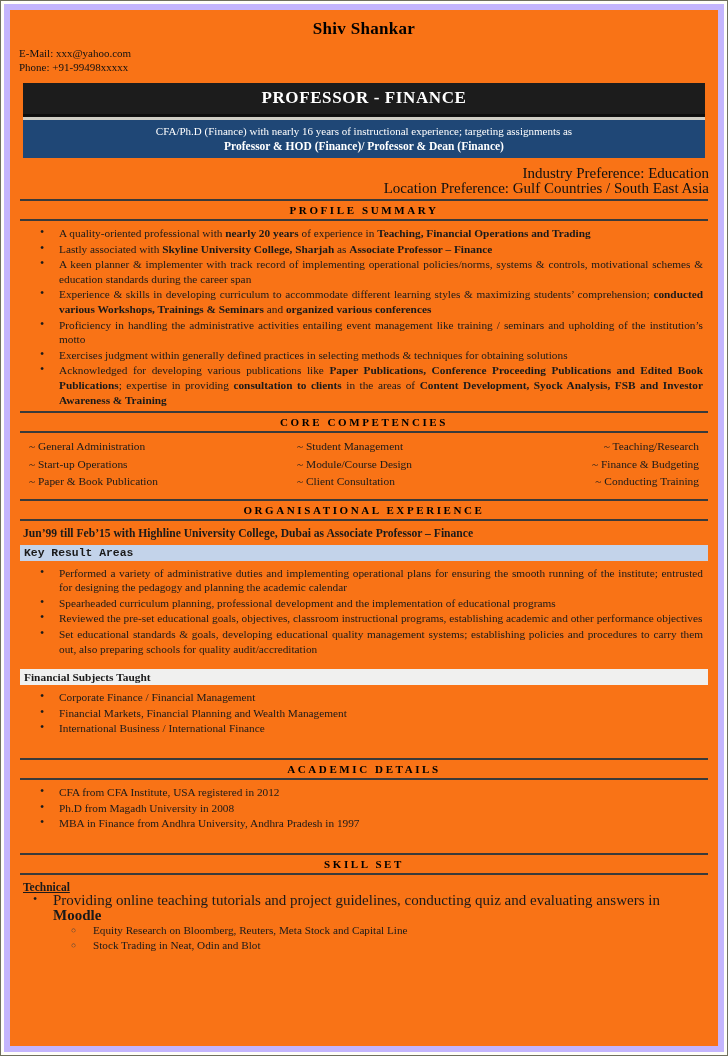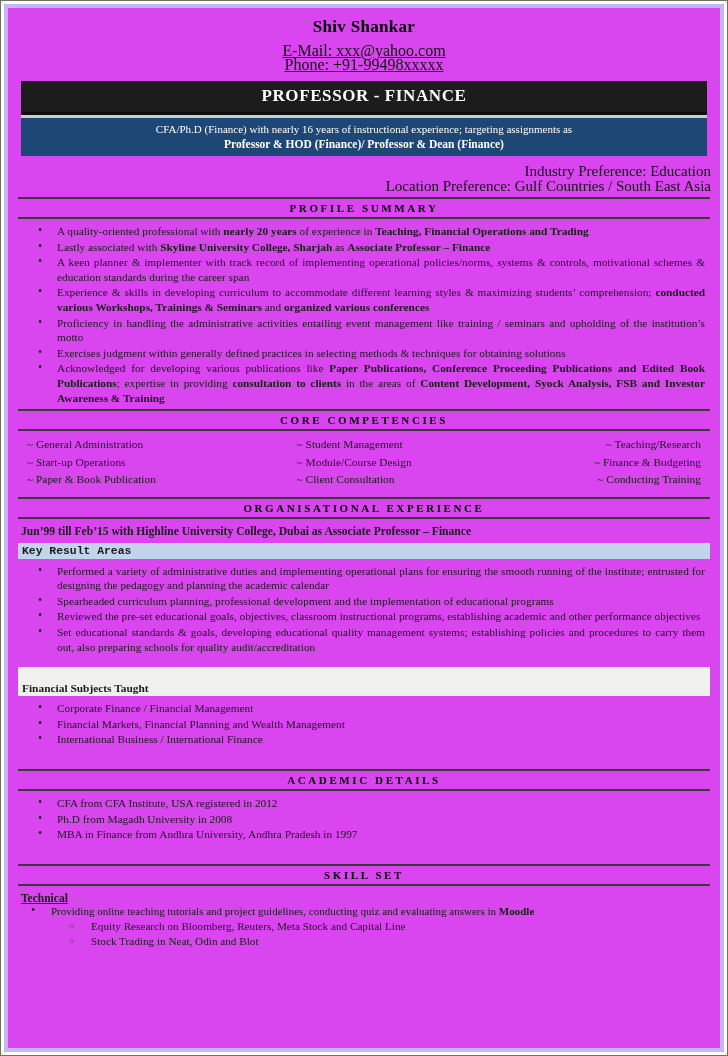--- a/index.html
+++ b/index.html
@@ -21,41 +21,39 @@
     height: 1056px;
     box-sizing: border-box;
     background: #fffef9;
     border: 1px solid #6f6f5e;
     padding: 3px;
   }
   .page-inner {
     box-sizing: border-box;
     width: 100%;
     height: 100%;
-    border: 4px solid #c4b5fd;
-    background: #d946ef;
+    border: 6px solid #c4b5fd;
+    background: #f97316;
     padding: 5px 9px 0 9px;
     overflow: hidden;
   }
 
   
   .name {
     text-align: center;
     font-size: 17px;
     font-weight: bold;
     letter-spacing: 0.3px;
     margin: 4px 0 7px 0;
     color: #000;
   }
   .contact {
-    text-align: center;
-    font-size: 16px;
+    font-size: 11px;
     line-height: 14px;
     color: #111;
-    text-decoration: underline;
   }
 
   .title-bar {
     margin: 9px 4px 0 4px;
     background: #1c1c1c;
     color: #ffffff;
     text-align: center;
     font-weight: bold;
     font-size: 17px;
     letter-spacing: 0.6px;
@@ -151,42 +149,42 @@
     font-weight: bold;
     font-size: 11.4px;
     padding: 2px 0 2px 4px;
     margin: 0 1px;
     font-family: Liberation Mono, monospace;
   }
   .sub-head-gray {
     background: #f0f0ef;
     font-weight: bold;
     font-size: 11.4px;
-    padding: 15px 0 2px 4px;
+    padding: 2px 0 2px 4px;
     margin: 0 1px;
   }
   .spacer-sm { height: 9px; }
   .spacer-md { height: 14px; }
 
   
   .tech-head {
     font-weight: bold;
     font-size: 11.5px;
     padding: 6px 0 0 4px;
     text-decoration: underline;
   }
   ul.skill {
     list-style: none;
     margin: 0;
     padding: 0 6px 0 8px;
   }
   ul.skill > li {
     position: relative;
     padding-left: 26px;
-    font-size: 11px;
+    font-size: 15px;
     line-height: 15px;
   }
   ul.skill > li::before {
     content: "\2022";
     position: absolute;
     left: 6px;
     top: -1px;
     font-size: 12px;
   }
   ul.sub {

